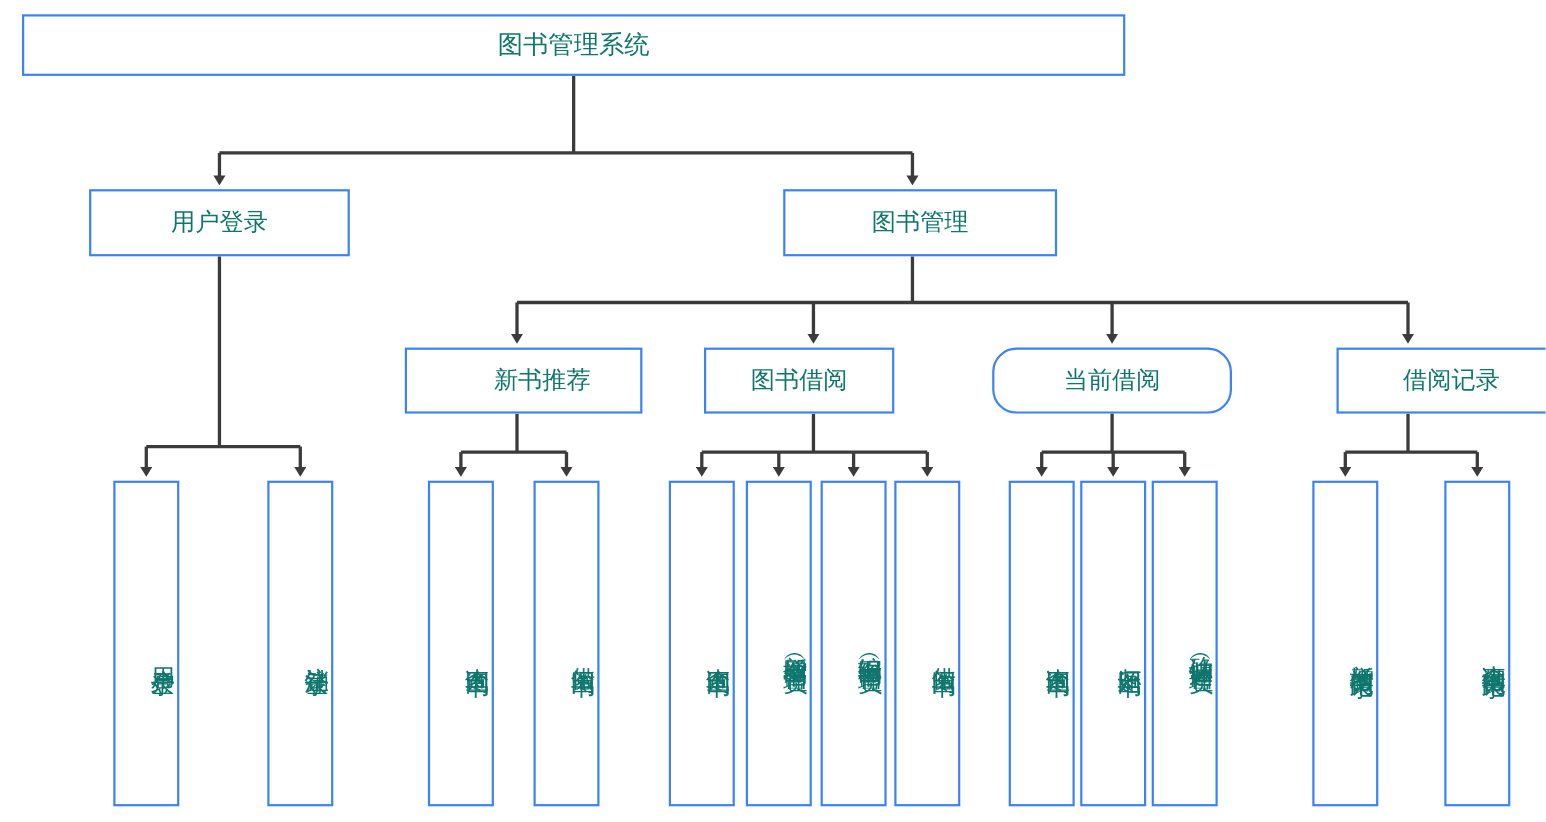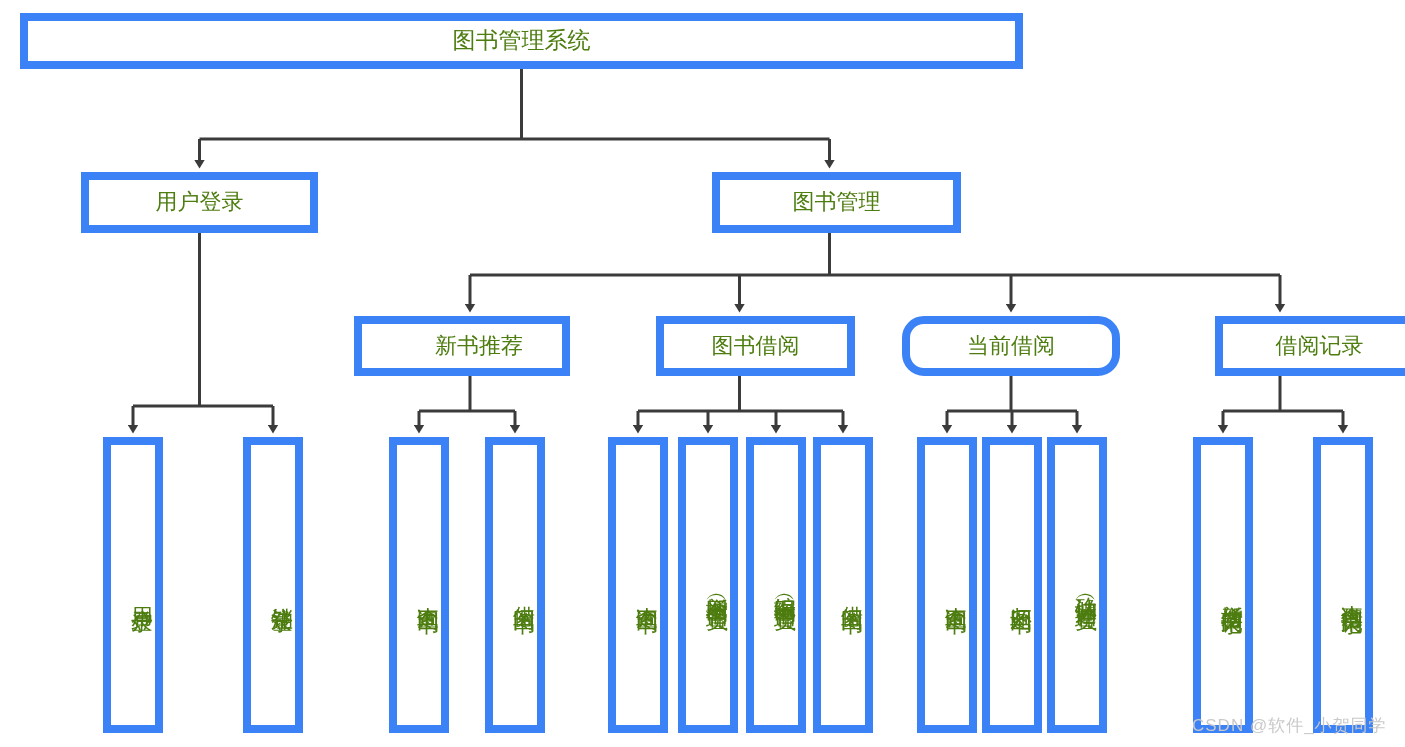--- a/index.html
+++ b/index.html
@@ -5,24 +5,24 @@
   html,body{margin:0;padding:0;background:#ffffff;}
   body{
     width:1405px;height:747px;overflow:hidden;
     font-family:"Liberation Sans","DejaVu Sans",sans-serif;
   }
   #stage{position:relative;width:1405px;height:747px;background:#ffffff;}
   svg#edges{position:absolute;left:0;top:0;width:1405px;height:747px;}
   .node{
     position:absolute;
     background:#ffffff;
-    border:8px solid #3b82f6;
+    border:2px solid #3b82f6;
     box-sizing:border-box;
     display:flex;align-items:center;justify-content:center;
-    color:#4d7c0f;
+    color:#0f766e;
     text-align:right;
   }
   .node.horiz{font-size:22px;line-height:1.1;white-space:nowrap;}
   .node.vert{
     writing-mode:vertical-rl;
     text-orientation:upright;
     font-size:22px;
     line-height:1.15;
     letter-spacing:2px;
     align-items:flex-start;
@@ -91,24 +91,24 @@
   <div id="nodes">
       <div class="node horiz root" style="left: 20px; top: 13px; width: 1003px; height: 56px;">
         <span>图书管理系统</span>
       </div>
       <div class="node horiz" style="left: 81px; top: 172px; width: 237px; height: 61px;">
         <span>用户登录</span>
       </div>
       <div class="node horiz" style="left: 712px; top: 172px; width: 249px; height: 61px;">
         <span>图书管理</span>
       </div>
-      <div class="node horiz" style="left: 354px; top: 316px; width: 216px; height: 60px; padding-left: 34px;">
+      <div class="node horiz" style="left: 368px; top: 316px; width: 216px; height: 60px; padding-left: 34px;">
         <span>新书推荐</span>
       </div>
-      <div class="node horiz" style="left: 656px; top: 316px; width: 199px; height: 60px;">
+      <div class="node horiz" style="left: 640px; top: 316px; width: 173px; height: 60px;">
         <span>图书借阅</span>
       </div>
       <div class="node horiz" style="left: 902px; top: 316px; width: 218px; height: 60px; border-radius: 22px;">
         <span>当前借阅</span>
       </div>
       <div class="node horiz" style="left: 1215px; top: 316px; width: 209px; height: 60px;">
         <span>借阅记录</span>
       </div>
       <div class="node vert" style="left: 103px; top: 437px; width: 60px; height: 296px;">
         <span>用户登录</span>
@@ -144,15 +144,14 @@
         <span>确认归还（管理员）</span>
       </div>
       <div class="node vert" style="left: 1193px; top: 437px; width: 60px; height: 296px;">
         <span>新增借阅记录</span>
       </div>
       <div class="node vert" style="left: 1313px; top: 437px; width: 60px; height: 296px;">
         <span>查询借阅记录</span>
       </div>
     </div>
 
-  <div class="watermark" style="left: 1192px; top: 714px;">CSDN @软件_小贺同学</div>
 
 </div>
 
 </body></html>

